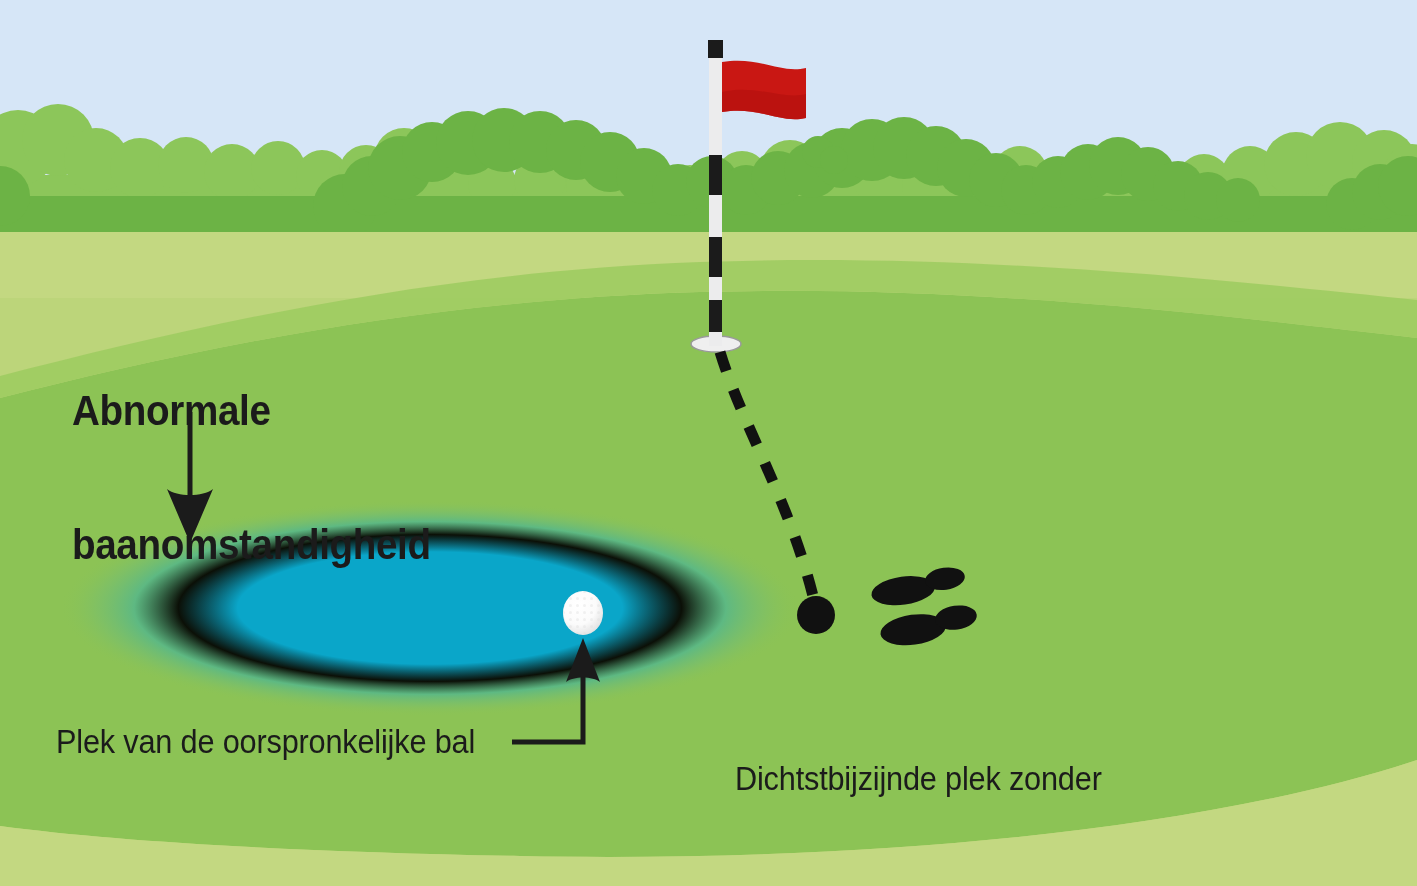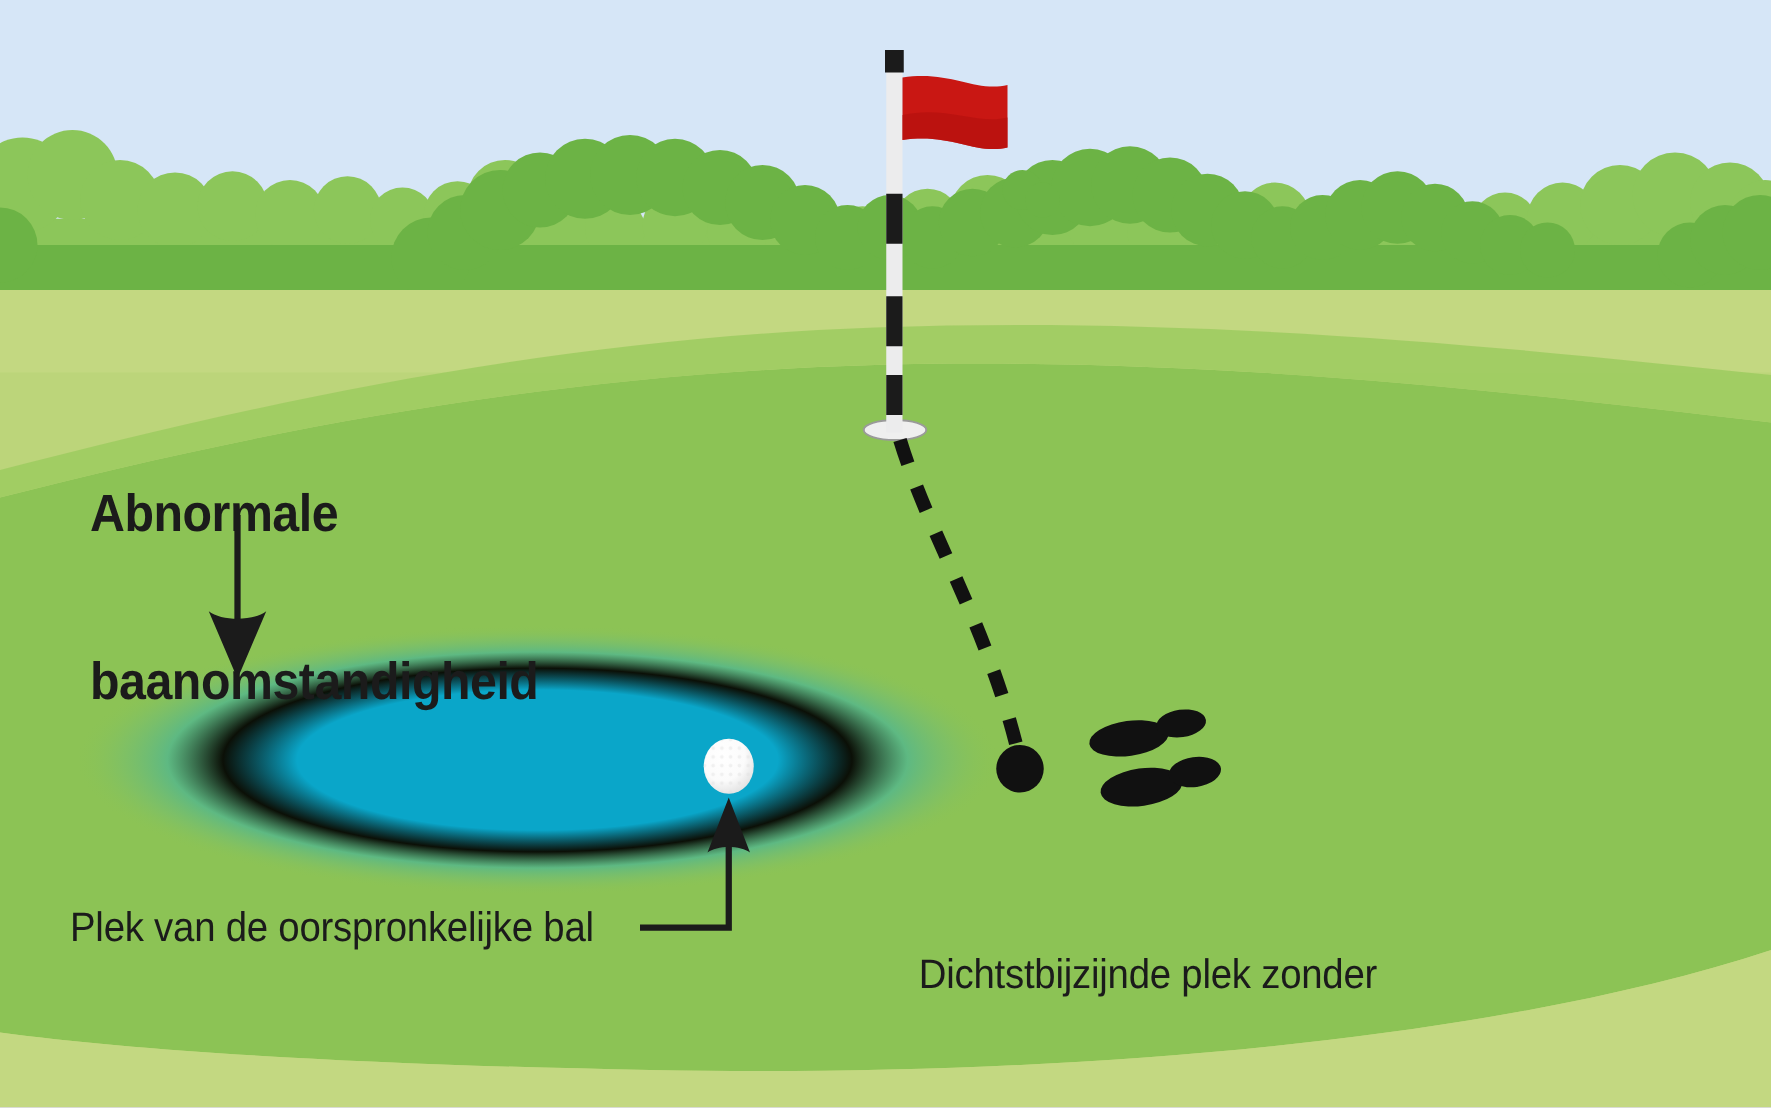--- a/index.html
+++ b/index.html
@@ -6,21 +6,21 @@
     margin: 0;
     padding: 0;
     background: #ffffff;
   }
   #scene {
     position: relative;
     width: 1417px;
     height: 886px;
     overflow: hidden;
     font-family: "Liberation Sans", sans-serif;
-    background: #c4b5fd;
+    background: #fca5a5;
   }
   #scene svg.layer {
     position: absolute;
     top: 0;
     left: 0;
     width: 1417px;
     height: 886px;
     display: block;
   }
   .txt-title {

